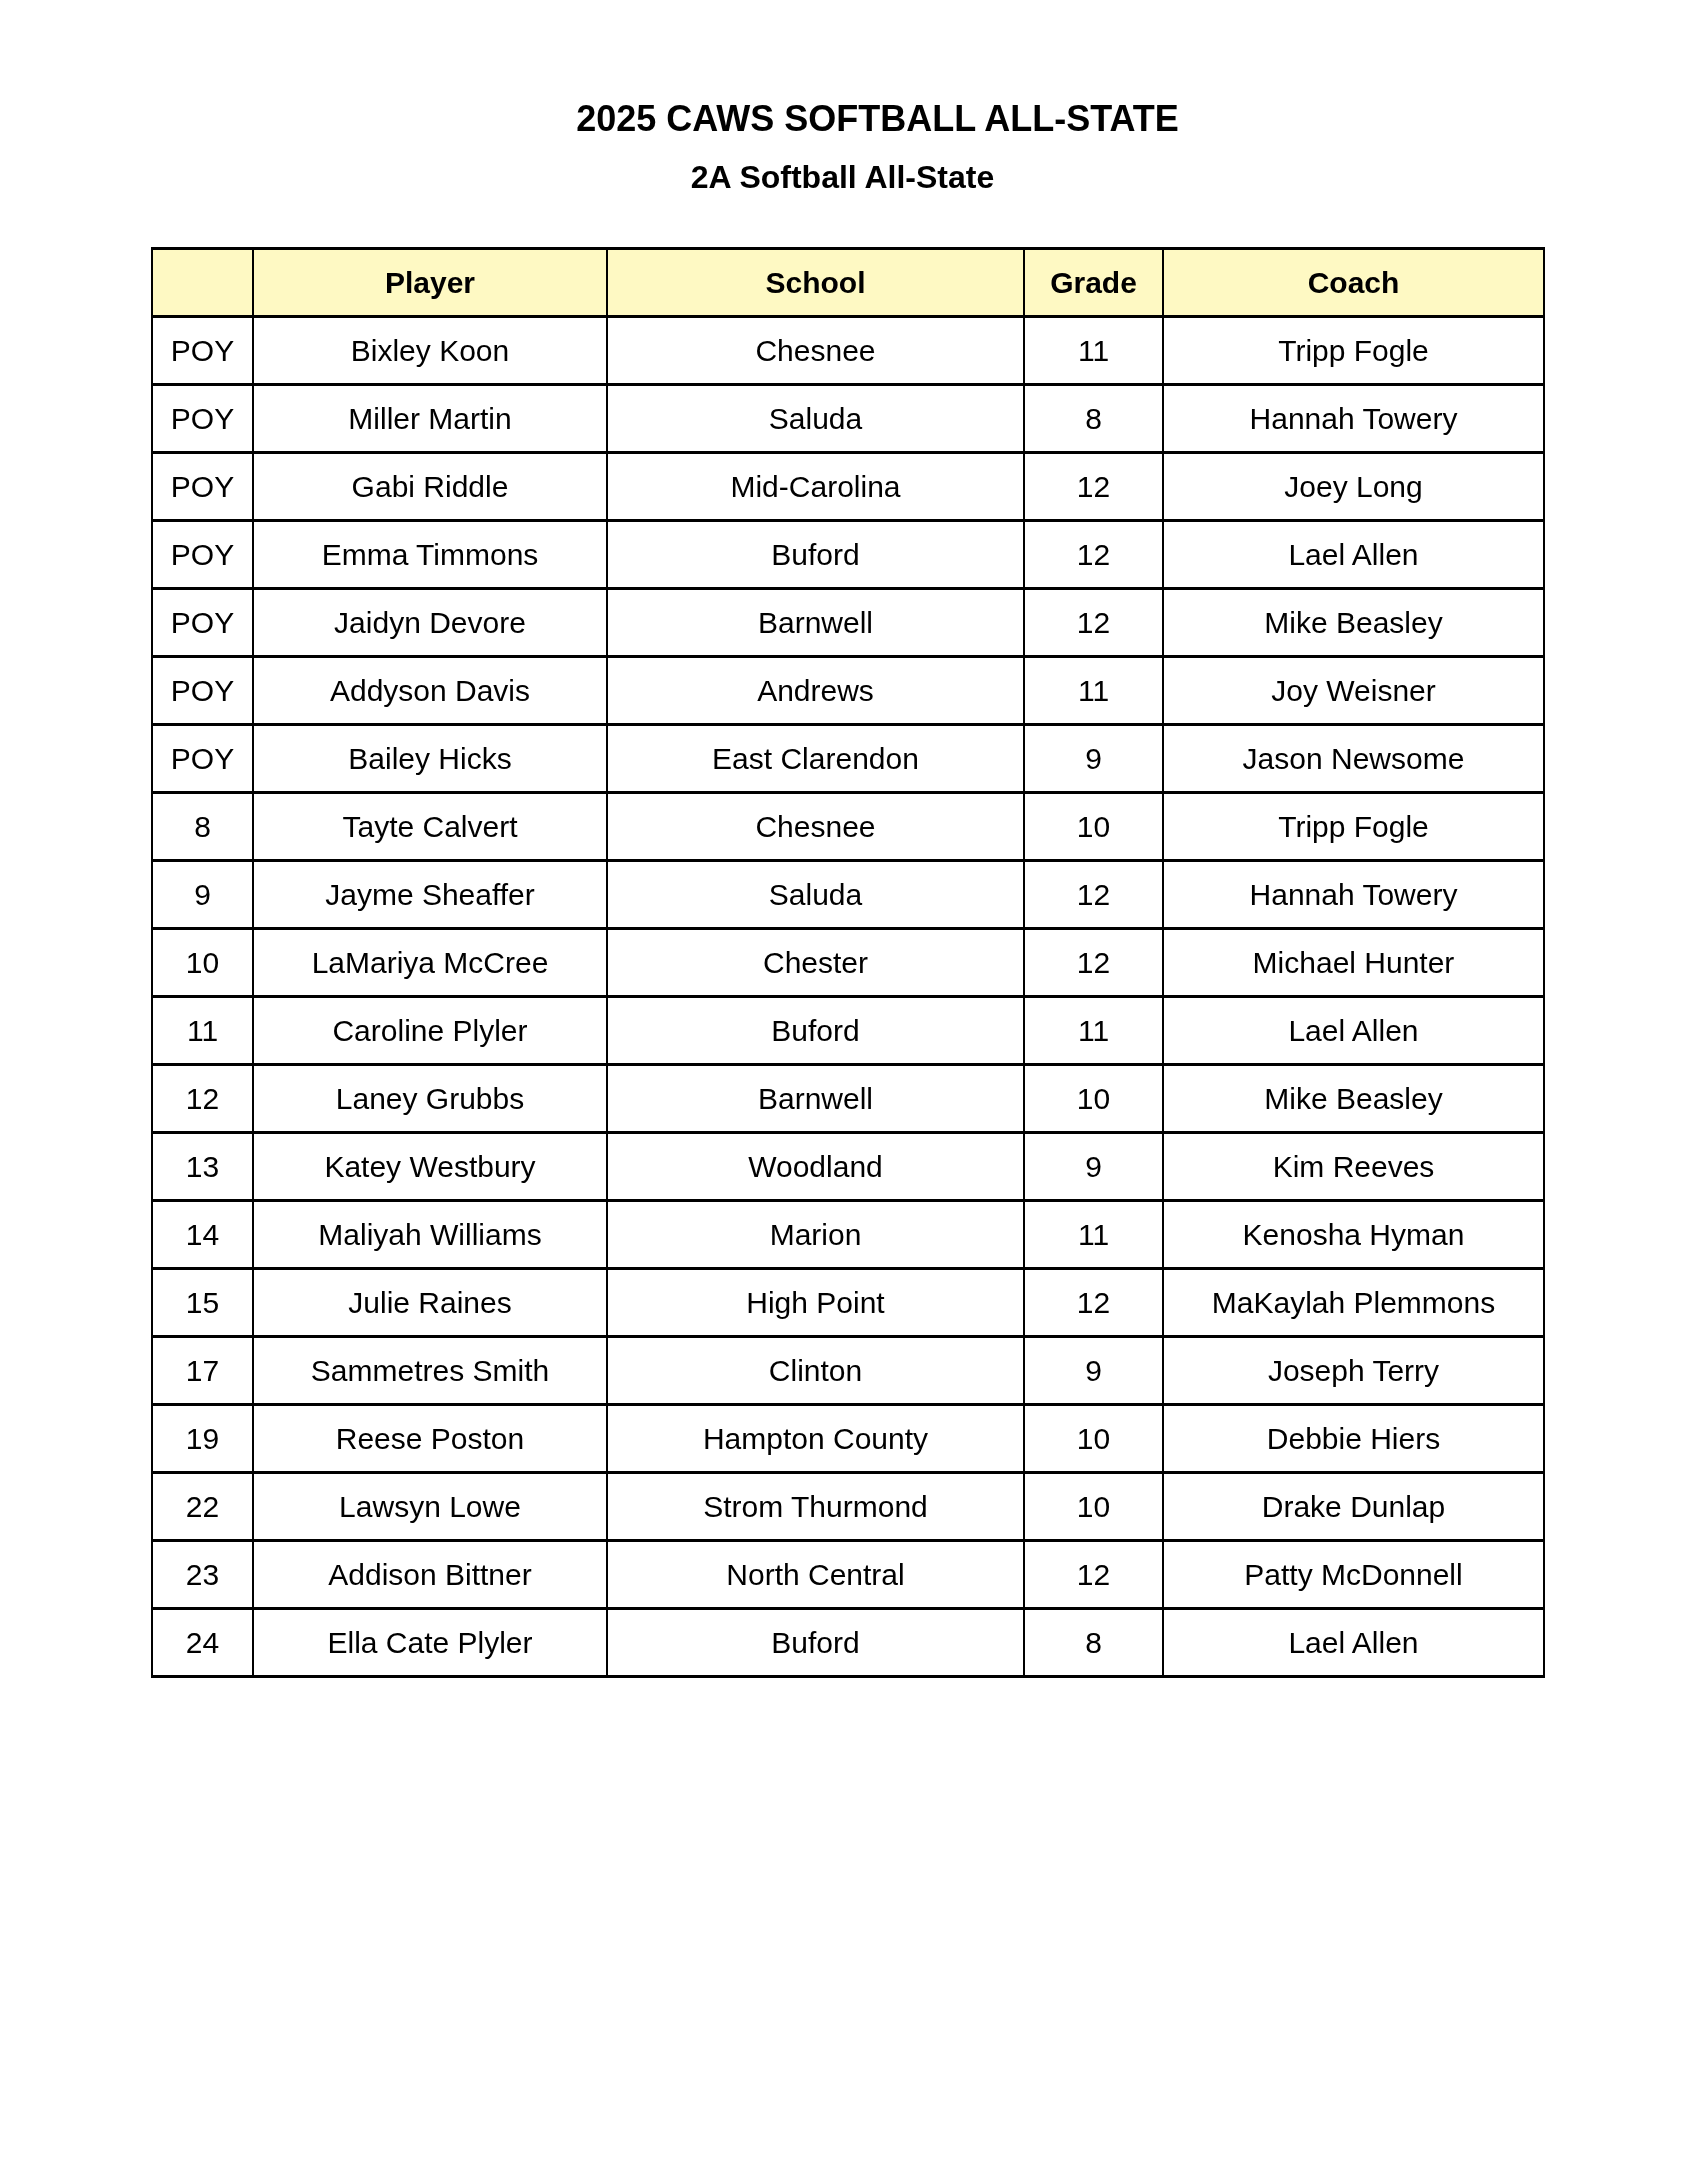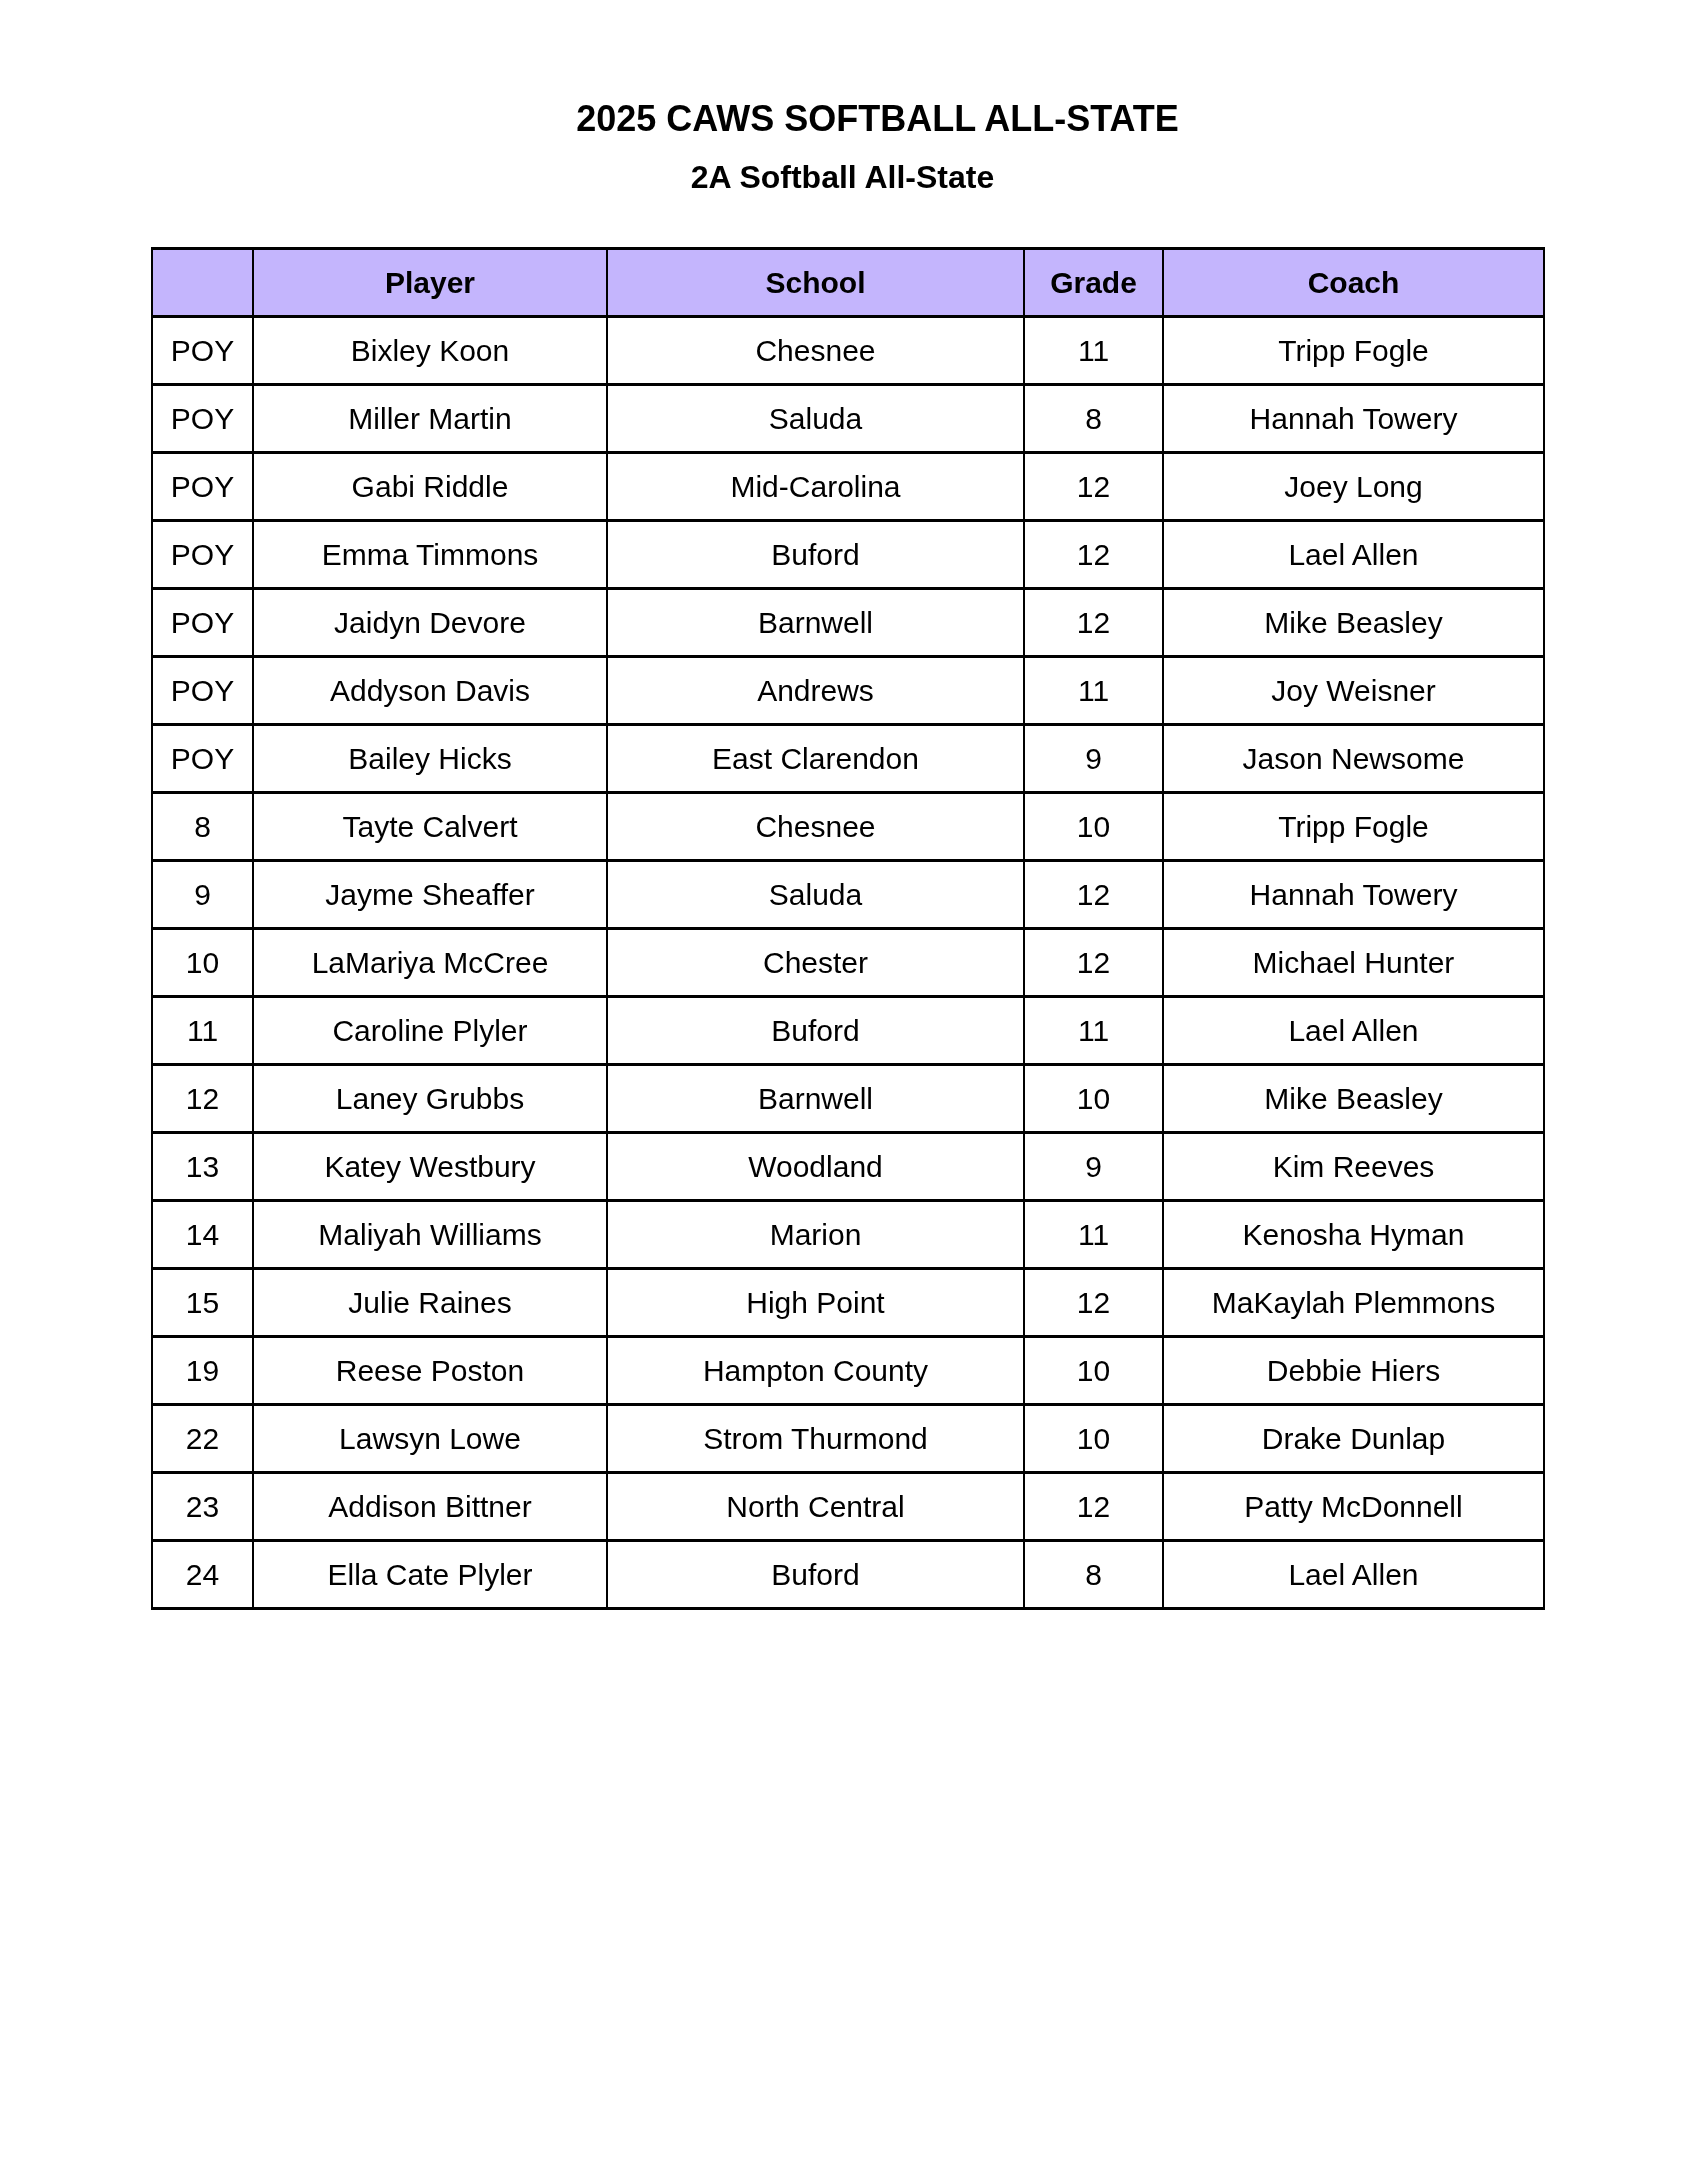--- a/index.html
+++ b/index.html
@@ -54,21 +54,21 @@
     vertical-align: middle;
     font-size: 30px;
     line-height: 35px;
     overflow: hidden;
     white-space: nowrap;
   }
   table.roster tr {
     height: 68px;
   }
   table.roster thead th {
-    background: #c4b5fd;
+    background: #fef9c3;
     font-weight: bold;
   }
   table.roster td {
     background: #ffffff;
     font-weight: normal;
   }
 </style>
 </head>
 <body>
 
@@ -208,20 +208,27 @@
 
   <tr>
     <td>15</td>
     <td>Julie Raines</td>
     <td>High Point</td>
     <td>12</td>
     <td>MaKaylah Plemmons</td>
   </tr>
 
 
+  <tr>
+    <td>17</td>
+    <td>Sammetres Smith</td>
+    <td>Clinton</td>
+    <td>9</td>
+    <td>Joseph Terry</td>
+  </tr>
 
 
   <tr>
     <td>19</td>
     <td>Reese Poston</td>
     <td>Hampton County</td>
     <td>10</td>
     <td>Debbie Hiers</td>
   </tr>
 

